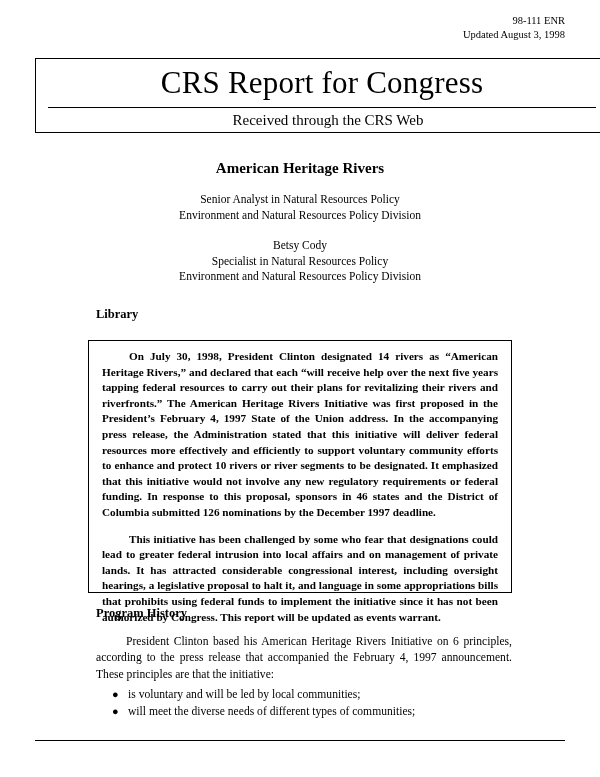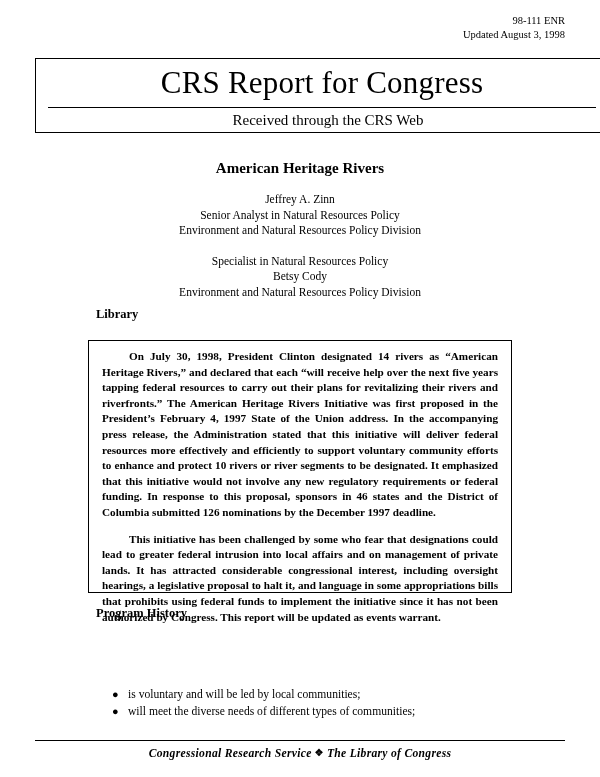--- a/index.html
+++ b/index.html
@@ -208,50 +208,47 @@
   <div class="masthead">
     <div class="masthead-title">CRS Report for Congress</div>
     <div class="masthead-rule"></div>
     <div class="masthead-sub">Received through the CRS Web</div>
   </div>
 
   <div class="report-title">American Heritage Rivers</div>
 
   <div class="authors">
     <div class="author-block">
-      <div>Jeffrey A. Zinn</div>
       <div>Senior Analyst in Natural Resources Policy</div>
       <div>Environment and Natural Resources Policy Division</div>
     </div>
     <div class="author-block">
+      <div>Betsy Cody</div>
       <div>Specialist in Natural Resources Policy</div>
-      <div>Betsy Cody</div>
       <div>Environment and Natural Resources Policy Division</div>
     </div>
   </div>
 
   <div class="heading" id="summary-heading">Library</div>
 
   <div class="summary-box">
     <p>On July 30, 1998, President Clinton designated 14 rivers as “American Heritage Rivers,” and declared that each “will receive help over the next five years tapping federal resources to carry out their plans for revitalizing their rivers and riverfronts.” The American Heritage Rivers Initiative was first proposed in the President’s February 4, 1997 State of the Union address.  In the accompanying press release, the Administration stated that this initiative will deliver federal resources more effectively and efficiently to support voluntary community efforts to enhance and protect 10 rivers or river segments to be designated.  It emphasized that this initiative would not involve any new regulatory requirements or federal funding.  In response to this proposal, sponsors in 46 states and the District of Columbia submitted 126 nominations by the December 1997 deadline.</p>
     <p>This initiative has been challenged by some who fear that designations could lead to greater federal intrusion into local affairs and on management of private lands.  It has attracted considerable congressional interest, including oversight hearings, a legislative proposal to halt it, and language in some appropriations bills that prohibits using federal funds to implement the initiative since it has not been authorized by Congress.  This report will be updated as events warrant.</p>
   </div>
 
   <div class="heading" id="program-heading">Program History</div>
 
+  <p class="body-para">President Clinton based his American Heritage Rivers Initiative on 6 principles, according to the press release that accompanied the February 4, 1997 announcement.  These principles are that the initiative:</p>
 
   <ul class="bullets">
     <li>
       <span class="dot">●</span>
       <span>is voluntary and will be led by local communities;</span>
     </li>
     <li>
       <span class="dot">●</span>
       <span>will meet the diverse needs of different types of communities;</span>
     </li>
   </ul>
 
   <div class="footer-rule"></div>
-  <div class="footer-text">
-    <span>Congressional Research Service</span><span class="diamond">❖</span><span>The Library of Congress</span>
-  </div>
 
 </div>
 
 </body></html>

